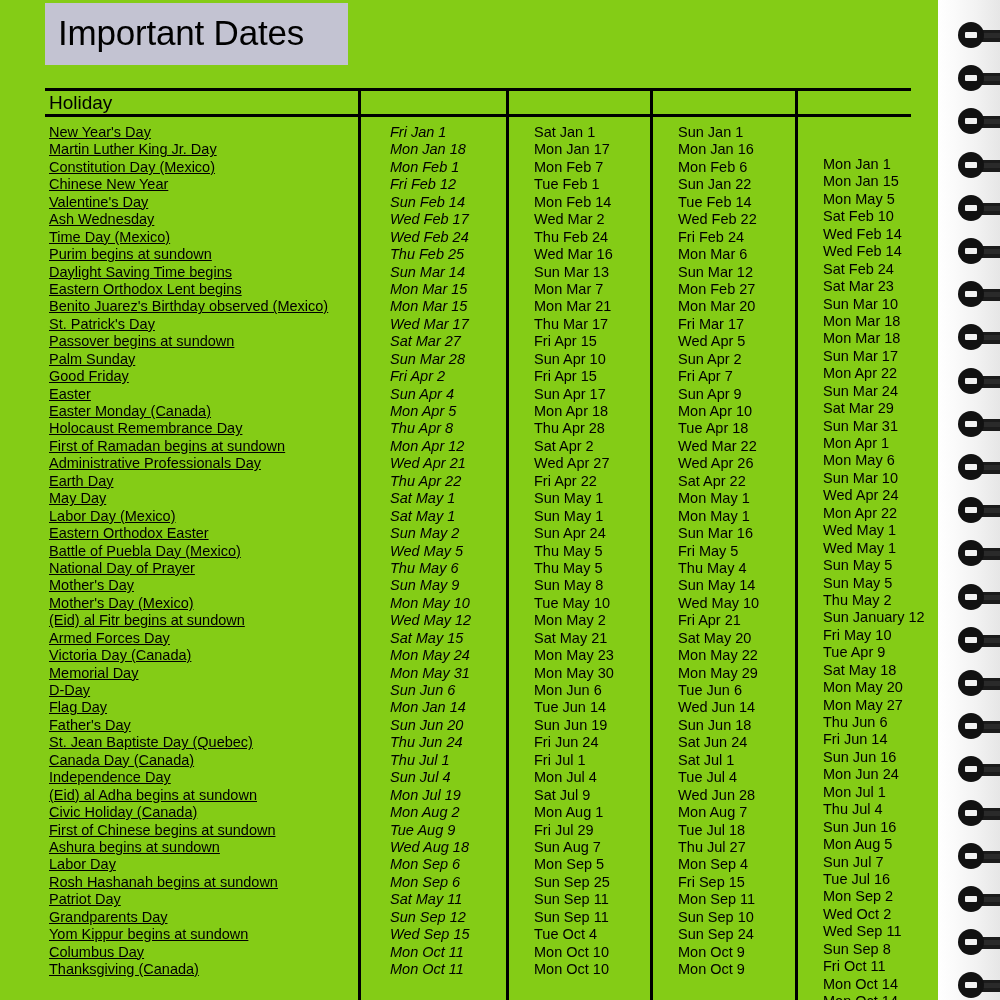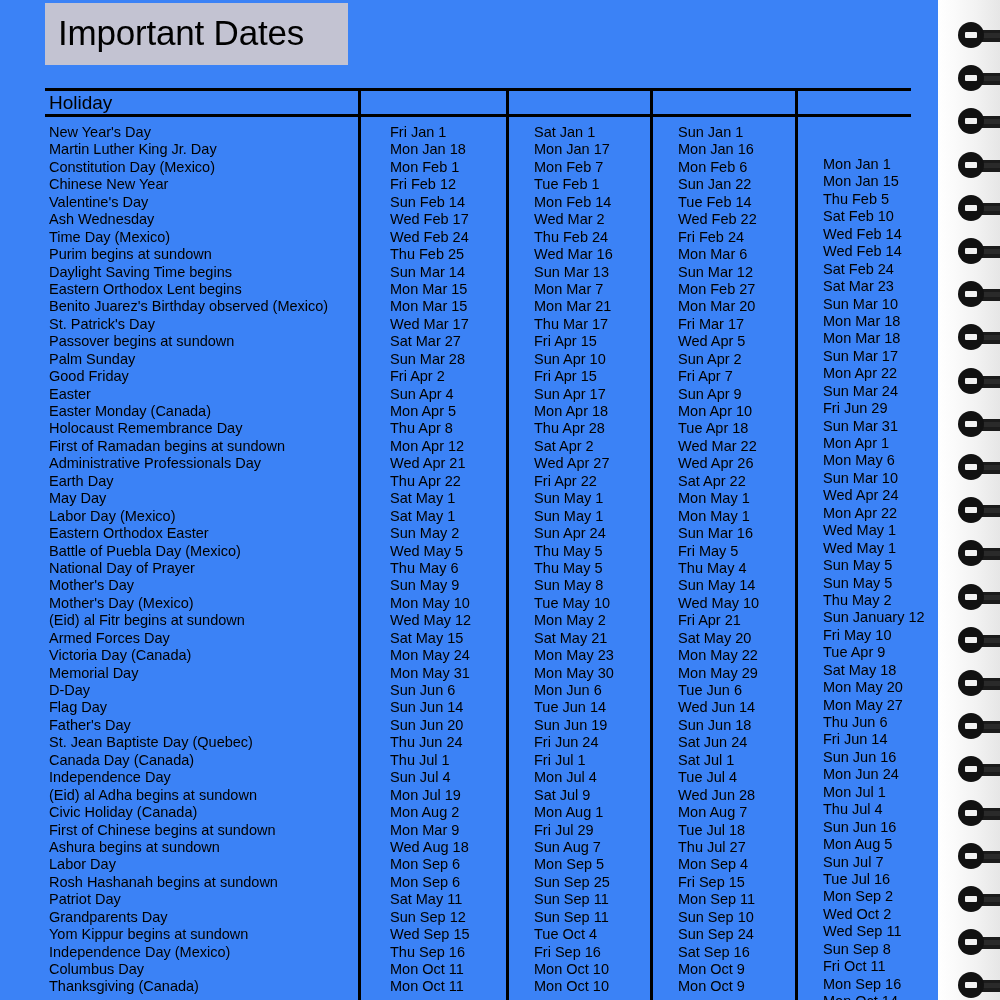--- a/index.html
+++ b/index.html
@@ -15,21 +15,21 @@
     -webkit-font-smoothing: antialiased;
   }
 
   
   #page {
     position: absolute;
     left: 0;
     top: 0;
     width: 1000px;
     height: 1000px;
-    background: #3b82f6;
+    background: #84cc16;
     overflow: hidden;
   }
 
   
   #paper-shade {
     position: absolute;
     right: 0;
     top: 0;
     width: 62px;
     height: 1000px;
@@ -113,30 +113,31 @@
     white-space: nowrap;
   }
   .holiday {
     position: absolute;
     left: 4px;
     top: -1px;
     font-size: 14.5px;
     color: #000000;
     line-height: 17.45px;
     white-space: nowrap;
+    text-decoration: underline;
   }
   .dcell {
     position: absolute;
     top: -1px;
     font-size: 14.5px;
     color: #000000;
     line-height: 17.45px;
     white-space: nowrap;
   }
-  .d0 { left: 345px; }
+  .d0 { left: 345px; font-style: italic; }
   .d1 { left: 489px; }
   .d2 { left: 633px; }
   .d3 { left: 778px; margin-top: 32px; }
 
   
   #binding {
     position: absolute;
     right: 0;
     top: 0;
     width: 45px;
@@ -225,21 +226,21 @@
           <div class="dcell d0">Mon Jan 18</div>
           <div class="dcell d1">Mon Jan 17</div>
           <div class="dcell d2">Mon Jan 16</div>
           <div class="dcell d3">Mon Jan 15</div>
         </div>
         <div class="row">
           <div class="holiday">Constitution Day (Mexico)</div>
           <div class="dcell d0">Mon Feb 1</div>
           <div class="dcell d1">Mon Feb 7</div>
           <div class="dcell d2">Mon Feb 6</div>
-          <div class="dcell d3">Thu Feb 5</div>
+          <div class="dcell d3">Mon May 5</div>
         </div>
         <div class="row">
           <div class="holiday">Chinese New Year</div>
           <div class="dcell d0">Fri Feb 12</div>
           <div class="dcell d1">Tue Feb 1</div>
           <div class="dcell d2">Sun Jan 22</div>
           <div class="dcell d3">Sat Feb 10</div>
         </div>
         <div class="row">
           <div class="holiday">Valentine's Day</div>
@@ -309,21 +310,21 @@
           <div class="dcell d0">Sun Mar 28</div>
           <div class="dcell d1">Sun Apr 10</div>
           <div class="dcell d2">Sun Apr 2</div>
           <div class="dcell d3">Sun Mar 24</div>
         </div>
         <div class="row">
           <div class="holiday">Good Friday</div>
           <div class="dcell d0">Fri Apr 2</div>
           <div class="dcell d1">Fri Apr 15</div>
           <div class="dcell d2">Fri Apr 7</div>
-          <div class="dcell d3">Fri Jun 29</div>
+          <div class="dcell d3">Sat Mar 29</div>
         </div>
         <div class="row">
           <div class="holiday">Easter</div>
           <div class="dcell d0">Sun Apr 4</div>
           <div class="dcell d1">Sun Apr 17</div>
           <div class="dcell d2">Sun Apr 9</div>
           <div class="dcell d3">Sun Mar 31</div>
         </div>
         <div class="row">
           <div class="holiday">Easter Monday (Canada)</div>
@@ -439,21 +440,21 @@
         </div>
         <div class="row">
           <div class="holiday">D-Day</div>
           <div class="dcell d0">Sun Jun 6</div>
           <div class="dcell d1">Mon Jun 6</div>
           <div class="dcell d2">Tue Jun 6</div>
           <div class="dcell d3">Thu Jun 6</div>
         </div>
         <div class="row">
           <div class="holiday">Flag Day</div>
-          <div class="dcell d0">Sun Jun 14</div>
+          <div class="dcell d0">Mon Jan 14</div>
           <div class="dcell d1">Tue Jun 14</div>
           <div class="dcell d2">Wed Jun 14</div>
           <div class="dcell d3">Fri Jun 14</div>
         </div>
         <div class="row">
           <div class="holiday">Father's Day</div>
           <div class="dcell d0">Sun Jun 20</div>
           <div class="dcell d1">Sun Jun 19</div>
           <div class="dcell d2">Sun Jun 18</div>
           <div class="dcell d3">Sun Jun 16</div>
@@ -488,21 +489,21 @@
         </div>
         <div class="row">
           <div class="holiday">Civic Holiday (Canada)</div>
           <div class="dcell d0">Mon Aug 2</div>
           <div class="dcell d1">Mon Aug 1</div>
           <div class="dcell d2">Mon Aug 7</div>
           <div class="dcell d3">Mon Aug 5</div>
         </div>
         <div class="row">
           <div class="holiday">First of Chinese begins at sundown</div>
-          <div class="dcell d0">Mon Mar 9</div>
+          <div class="dcell d0">Tue Aug 9</div>
           <div class="dcell d1">Fri Jul 29</div>
           <div class="dcell d2">Tue Jul 18</div>
           <div class="dcell d3">Sun Jul 7</div>
         </div>
         <div class="row">
           <div class="holiday">Ashura begins at sundown</div>
           <div class="dcell d0">Wed Aug 18</div>
           <div class="dcell d1">Sun Aug 7</div>
           <div class="dcell d2">Thu Jul 27</div>
           <div class="dcell d3">Tue Jul 16</div>
@@ -536,27 +537,20 @@
           <div class="dcell d3">Sun Sep 8</div>
         </div>
         <div class="row">
           <div class="holiday">Yom Kippur begins at sundown</div>
           <div class="dcell d0">Wed Sep 15</div>
           <div class="dcell d1">Tue Oct 4</div>
           <div class="dcell d2">Sun Sep 24</div>
           <div class="dcell d3">Fri Oct 11</div>
         </div>
         <div class="row">
-          <div class="holiday">Independence Day (Mexico)</div>
-          <div class="dcell d0">Thu Sep 16</div>
-          <div class="dcell d1">Fri Sep 16</div>
-          <div class="dcell d2">Sat Sep 16</div>
-          <div class="dcell d3">Mon Sep 16</div>
-        </div>
-        <div class="row">
           <div class="holiday">Columbus Day</div>
           <div class="dcell d0">Mon Oct 11</div>
           <div class="dcell d1">Mon Oct 10</div>
           <div class="dcell d2">Mon Oct 9</div>
           <div class="dcell d3">Mon Oct 14</div>
         </div>
         <div class="row">
           <div class="holiday">Thanksgiving (Canada)</div>
           <div class="dcell d0">Mon Oct 11</div>
           <div class="dcell d1">Mon Oct 10</div>

